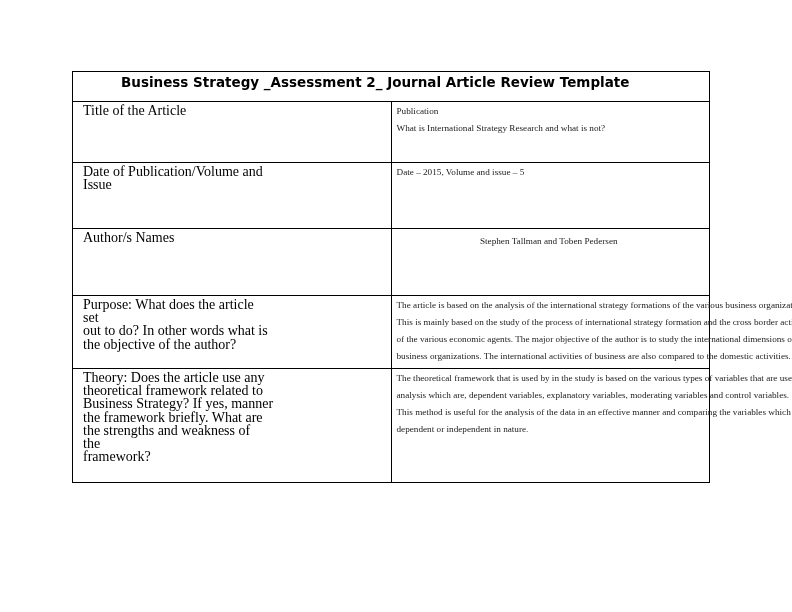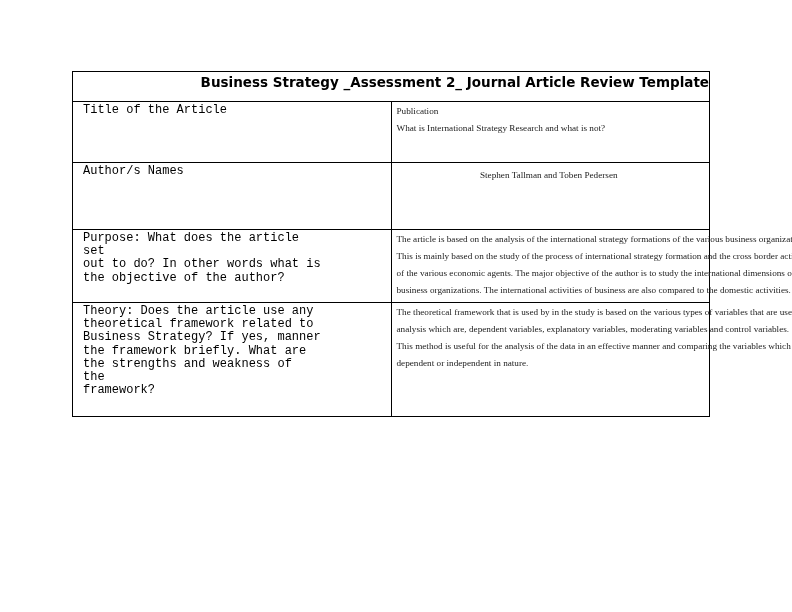--- a/index.html
+++ b/index.html
@@ -27,37 +27,37 @@
       border-collapse: collapse;
       table-layout: fixed;
     }
     table.review td {
       border: 1px solid #000000;
       vertical-align: top;
       padding: 0;
     }
     .title-cell {
       height: 29px;
-      text-align: right;
+      text-align: left;
       font-family: "DejaVu Sans", sans-serif;
       font-weight: bold;
       font-size: 13.5px;
       color: #000000;
       line-height: 18px;
       padding-top: 0 !important;
     }
     .title-cell span {
       display: inline-block;
       padding-top: 1px;
       padding-left: 48px;
     }
     .label-cell {
       width: 165px;
-      font-family: Liberation Mono, monospace;
-      font-size: 12px;
+      font-family: Liberation Serif, serif;
+      font-size: 14px;
       line-height: 13.2px;
       color: #000000;
       padding: 2px 4px 0 10px !important;
     }
     .label-cell .line { display: block; }
     .value-cell {
       font-family: "Liberation Serif", serif;
       font-size: 9.2px;
       line-height: 17px;
       color: #222222;
@@ -93,20 +93,29 @@
     <tr class="row-title">
       <td class="label-cell">
         <span class="line">Title of the Article</span>
       </td>
       <td class="value-cell">
         <span class="line">Publication</span>
         <span class="line">What is International Strategy Research and what is not?</span>
       </td>
     </tr>
 
+    <tr class="row-date">
+      <td class="label-cell">
+        <span class="line">Date of Publication/Volume and</span>
+        <span class="line">Issue</span>
+      </td>
+      <td class="value-cell">
+        <span class="line">Date – 2015, Volume and issue – 5</span>
+      </td>
+    </tr>
 
     <tr class="row-author">
       <td class="label-cell">
         <span class="line">Author/s Names</span>
       </td>
       <td class="value-cell">
         <span class="line">Stephen Tallman and Toben Pedersen</span>
       </td>
     </tr>
 

